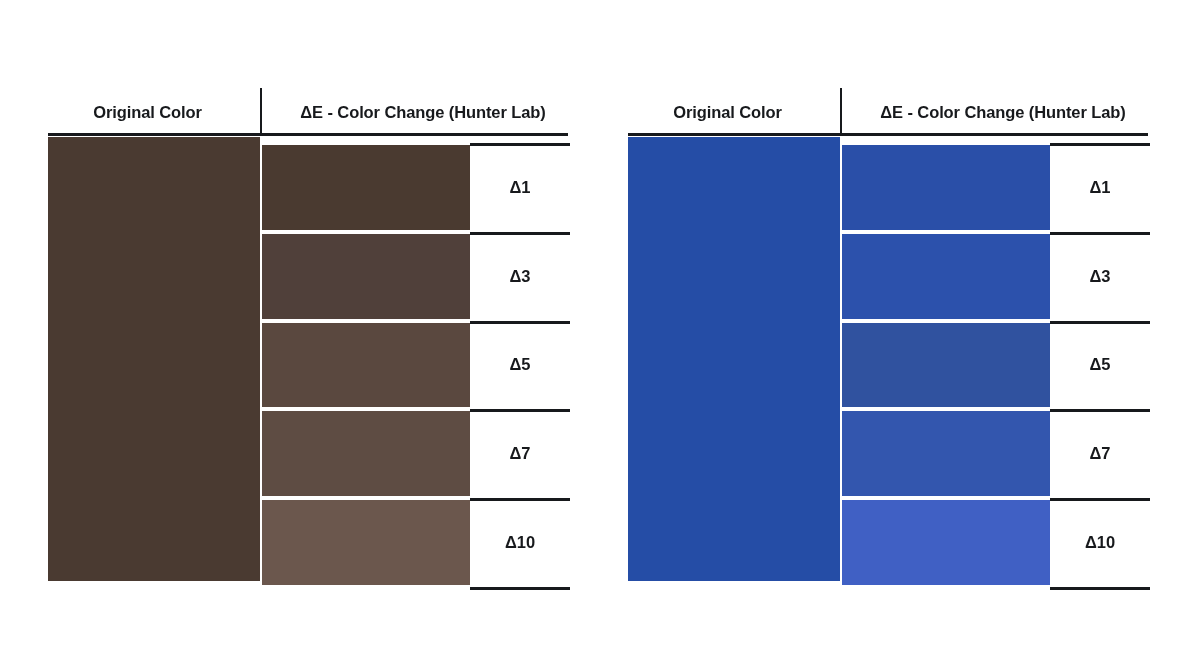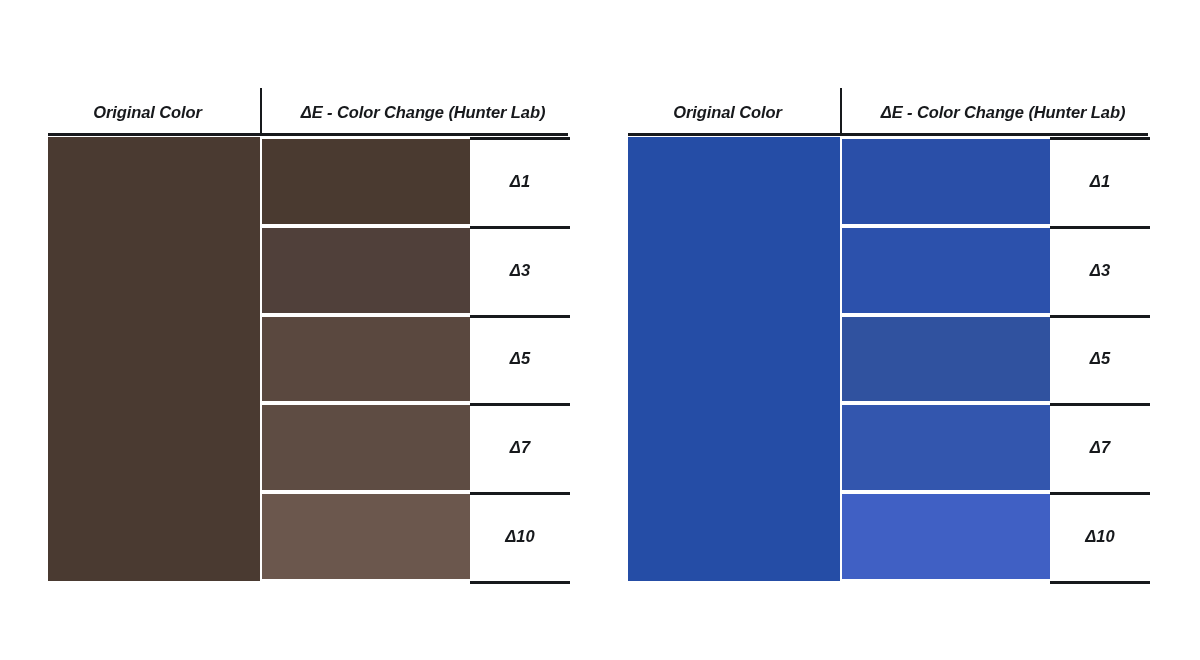--- a/index.html
+++ b/index.html
@@ -12,21 +12,20 @@
     height: 660px;
     font-family: "Liberation Sans", sans-serif;
     position: relative;
     overflow: hidden;
   }
 
   .board {
     position: absolute;
     top: 0;
     height: 572px;
-    font-style: italic;
   }
   #panel-brown { left: 0px;   width: 600px; }
   #panel-blue  { left: 580px; width: 620px; }
 
   
   .header-row {
     position: absolute;
     left: 0;
     right: 0;
     top: 92px;
@@ -67,21 +66,21 @@
   .original-swatch {
     position: absolute;
     top: 137px;
     width: 212px;
     height: 444px;
   }
 
   
   .rows {
     position: absolute;
-    top: 137px;
+    top: 143px;
     height: 444px;
   }
   .row {
     position: absolute;
     left: 0;
     right: 0;
   }
   .row-swatch {
     position: absolute;
     left: 0;

